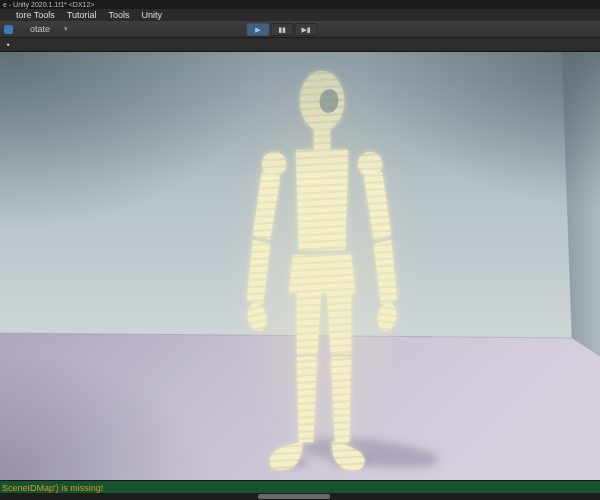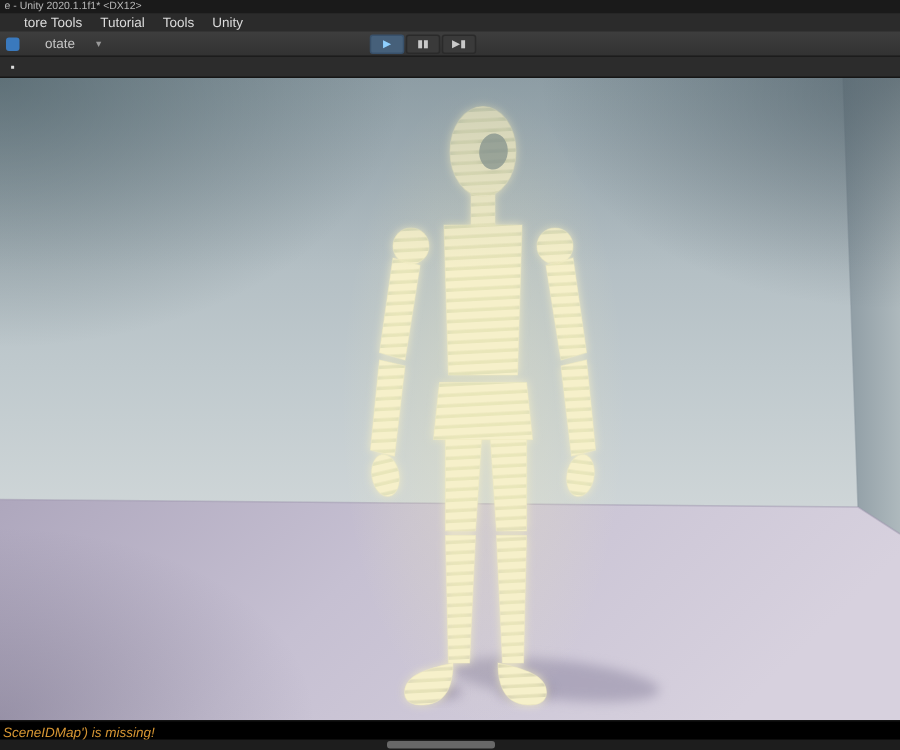--- a/index.html
+++ b/index.html
@@ -29,21 +29,21 @@
   
   .viewport{position:absolute;top:52px;left:0;width:600px;height:428px;overflow:hidden;background:#c2ccd0;}
   .viewport svg{display:block;}
   .vg{position:absolute;inset:0;pointer-events:none;}
   .vg-top{background:linear-gradient(180deg,rgba(96,116,124,.28),rgba(96,116,124,0) 30%);}
   .vg-tl{background:radial-gradient(ellipse 45% 42% at 0% 0%,rgba(48,68,76,.5),rgba(48,68,76,0) 100%);}
   .vg-tr{background:radial-gradient(ellipse 40% 36% at 100% 0%,rgba(44,60,70,.45),rgba(44,60,70,0) 100%);}
   .vg-bl{background:radial-gradient(ellipse 35% 30% at 0% 100%,rgba(70,64,90,.3),rgba(70,64,90,0) 100%);}
 
   
-  .statusbar{position:absolute;top:480px;left:0;right:0;height:20px;background:#000000;border-top:1px solid #151515;font-style:italic;}
+  .statusbar{position:absolute;top:480px;left:0;right:0;height:20px;background:#14532d;border-top:1px solid #151515;}
   .status-msg{position:absolute;left:2px;top:2px;font-size:9px;color:#d79633;white-space:nowrap;}
   .hscroll{position:absolute;left:0;right:0;bottom:0;height:7px;background:#1d1d1d;}
   .hthumb{position:absolute;left:258px;top:1px;width:72px;height:5px;background:#686868;border-radius:2px;cursor:pointer;}
 </style>
 </head>
 <body>
 
 <div class="app">
 
   <div class="titlebar">

